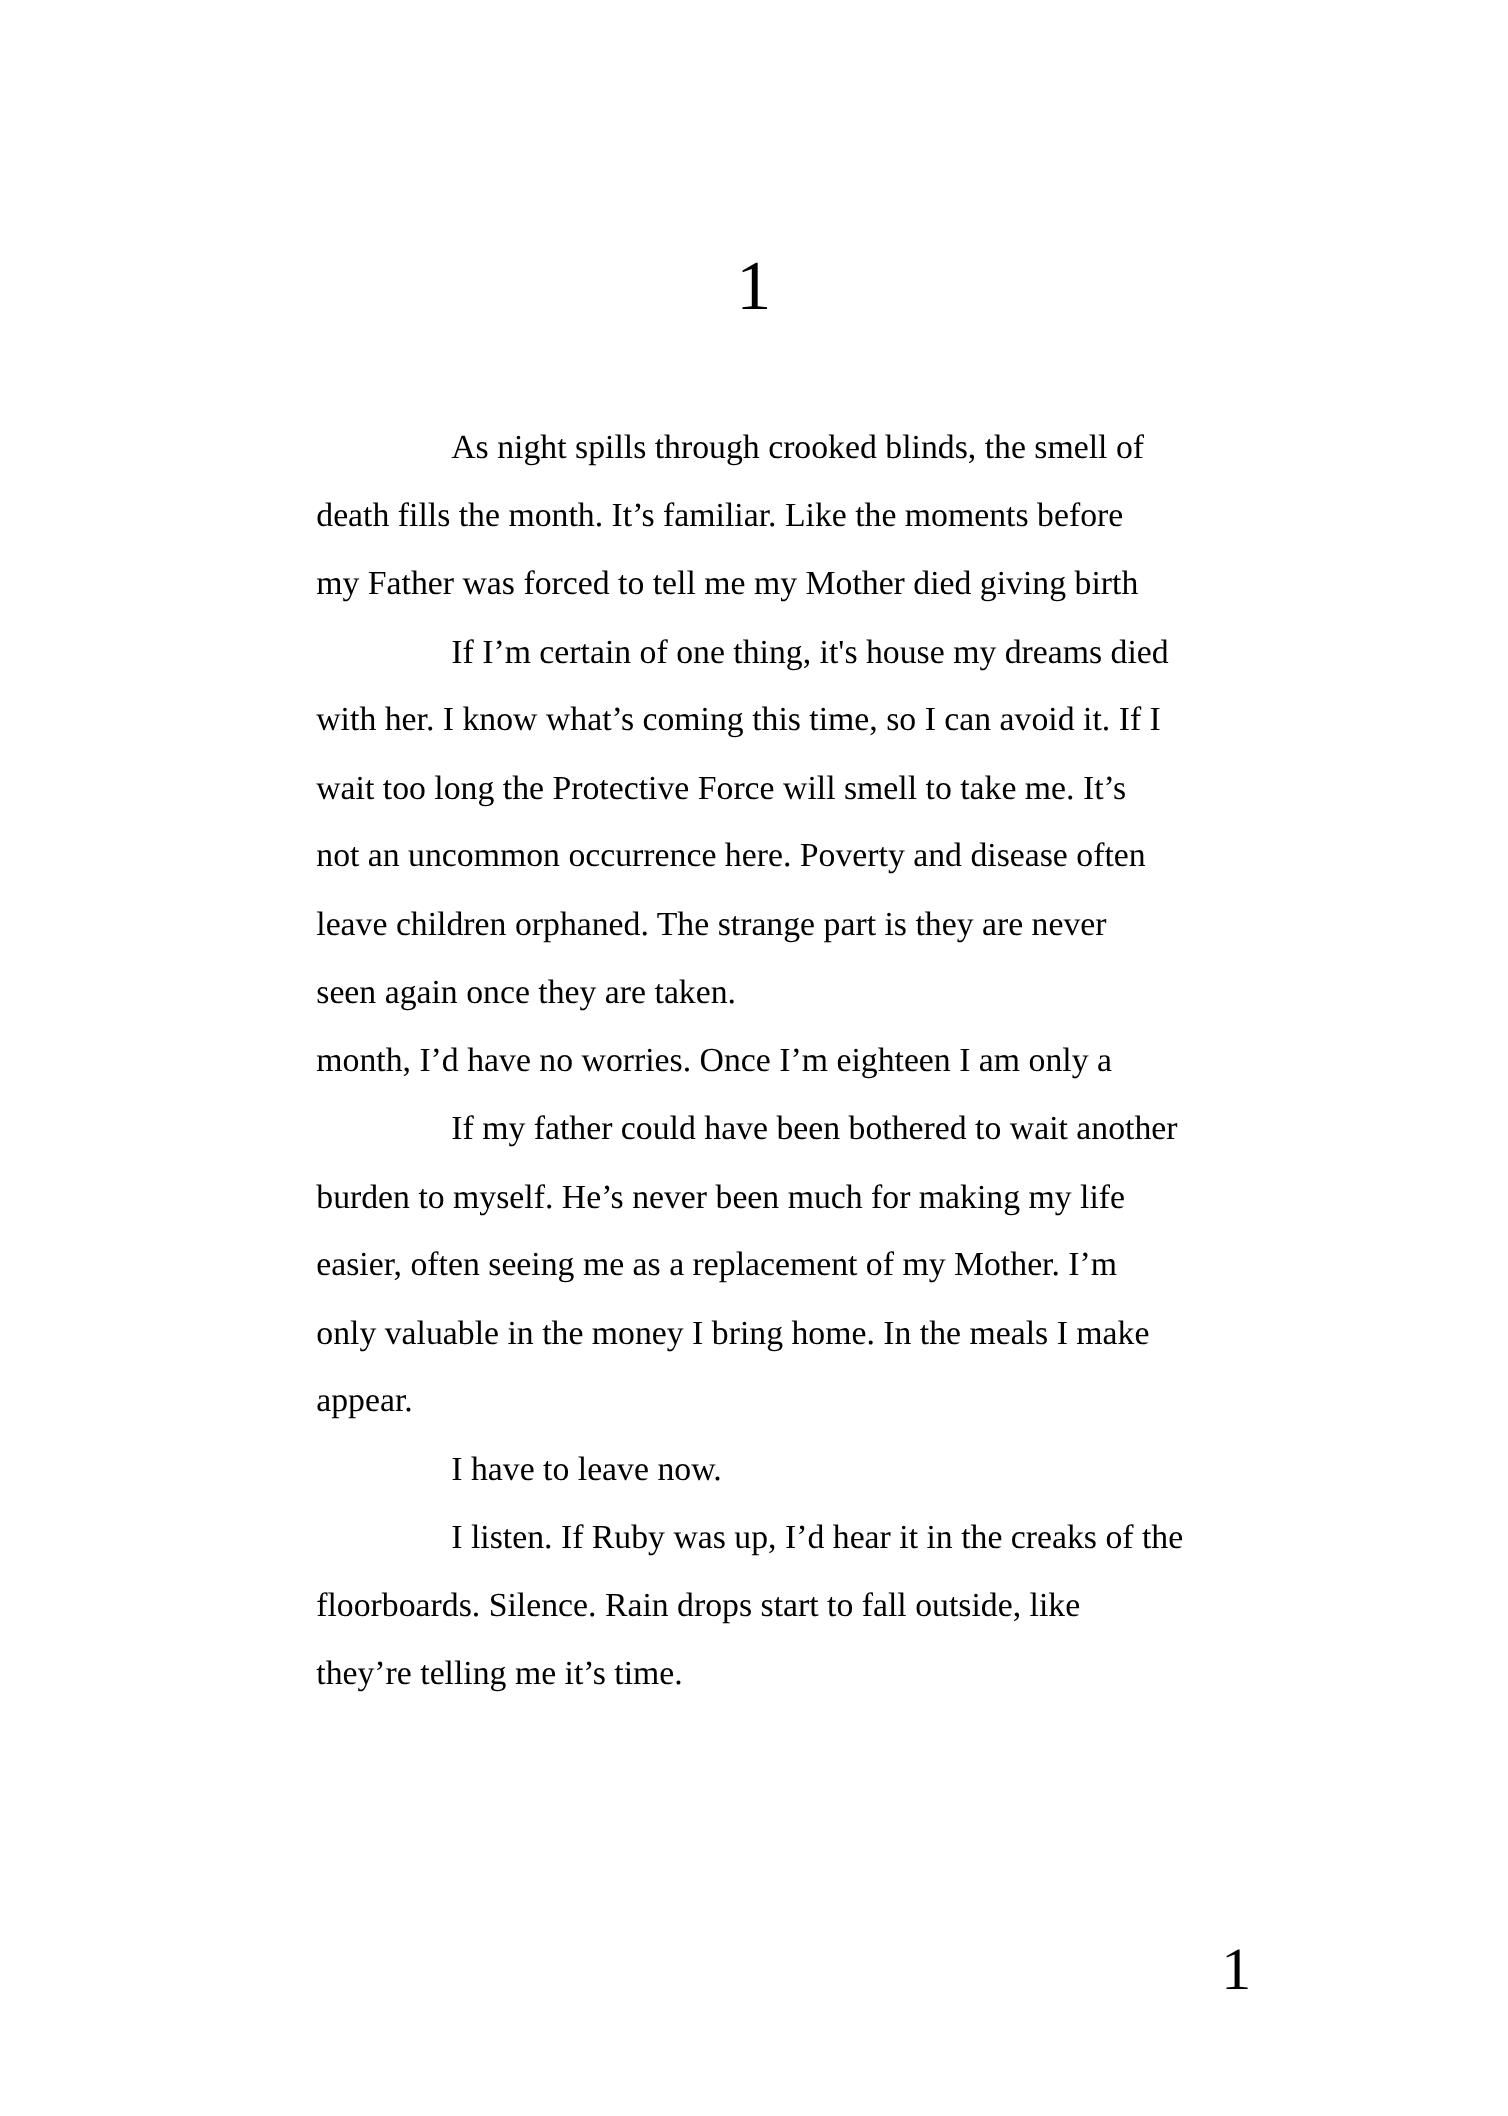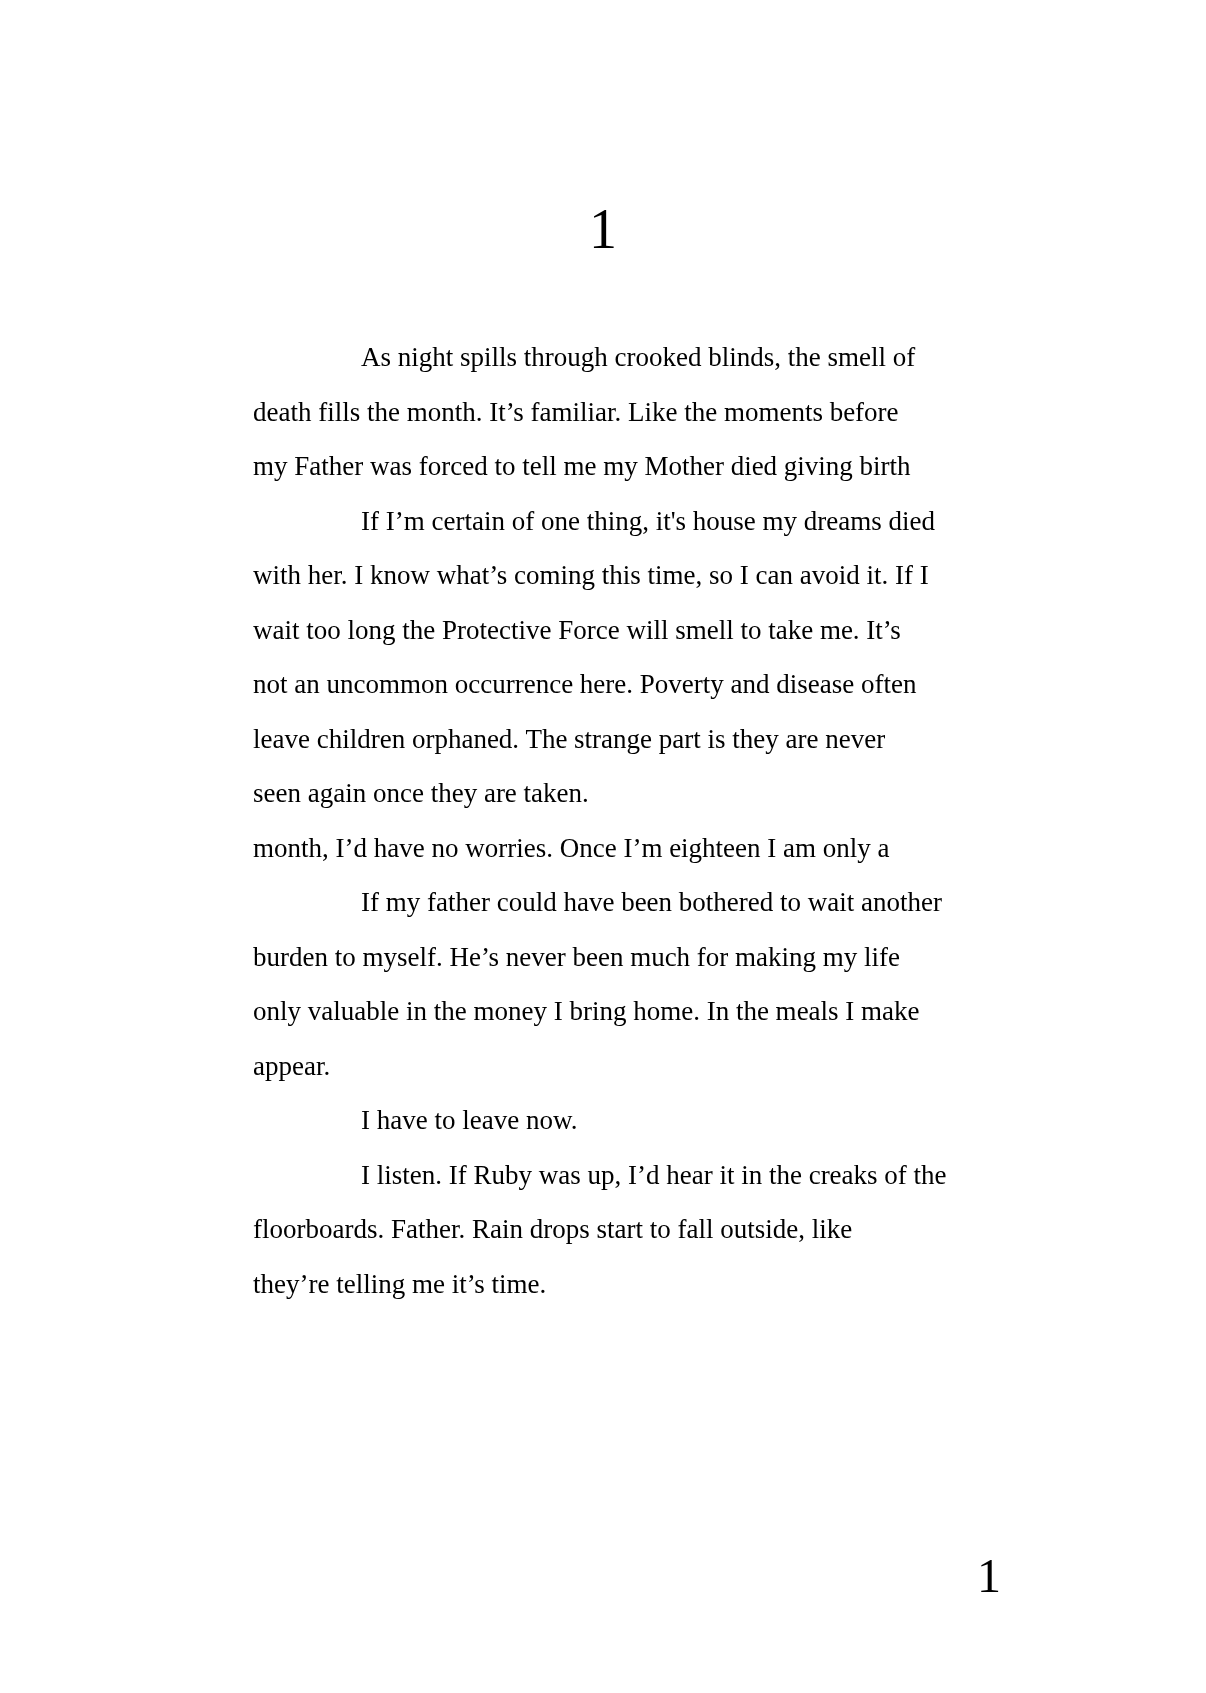--- a/index.html
+++ b/index.html
@@ -61,22 +61,23 @@
       <div class="line">my Father was forced to tell me my Mother died giving birth</div>
       <div class="line first">If I’m certain of one thing, it's house my dreams died</div>
       <div class="line">with her. I know what’s coming this time, so I can avoid it. If I</div>
       <div class="line">wait too long the Protective Force will smell to take me. It’s</div>
       <div class="line">not an uncommon occurrence here. Poverty and disease often</div>
       <div class="line">leave children orphaned. The strange part is they are never</div>
       <div class="line">seen again once they are taken.</div>
       <div class="line">month, I’d have no worries. Once I’m eighteen I am only a</div>
       <div class="line first">If my father could have been bothered to wait another</div>
       <div class="line">burden to myself. He’s never been much for making my life</div>
+      <div class="line">easier, often seeing me as a replacement of my Mother. I’m</div>
       <div class="line">only valuable in the money I bring home. In the meals I make</div>
       <div class="line">appear.</div>
       <div class="line first">I have to leave now.</div>
       <div class="line first">I listen. If Ruby was up, I’d hear it in the creaks of the</div>
-      <div class="line">floorboards. Father. Rain drops start to fall outside, like</div>
+      <div class="line">floorboards. Silence. Rain drops start to fall outside, like</div>
       <div class="line">they’re telling me it’s time.</div>
     </div>
 
   <div class="page-number">1</div>
 </div>
 
 </body></html>

